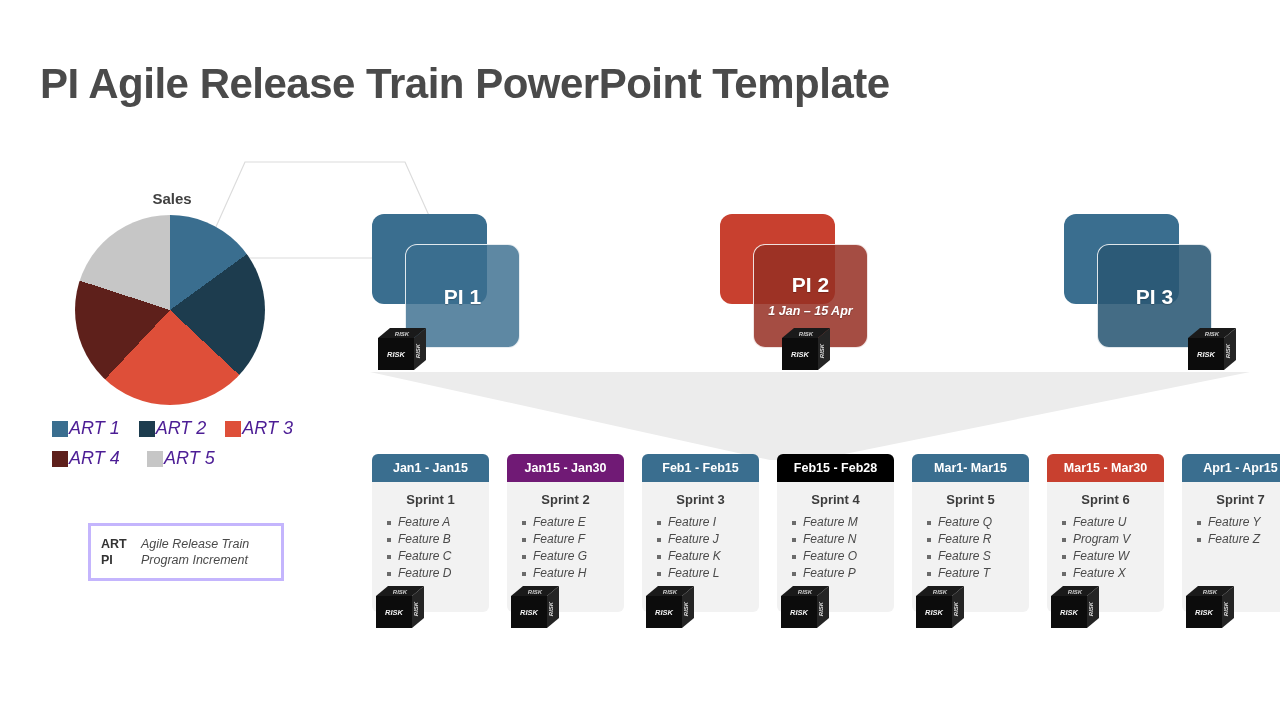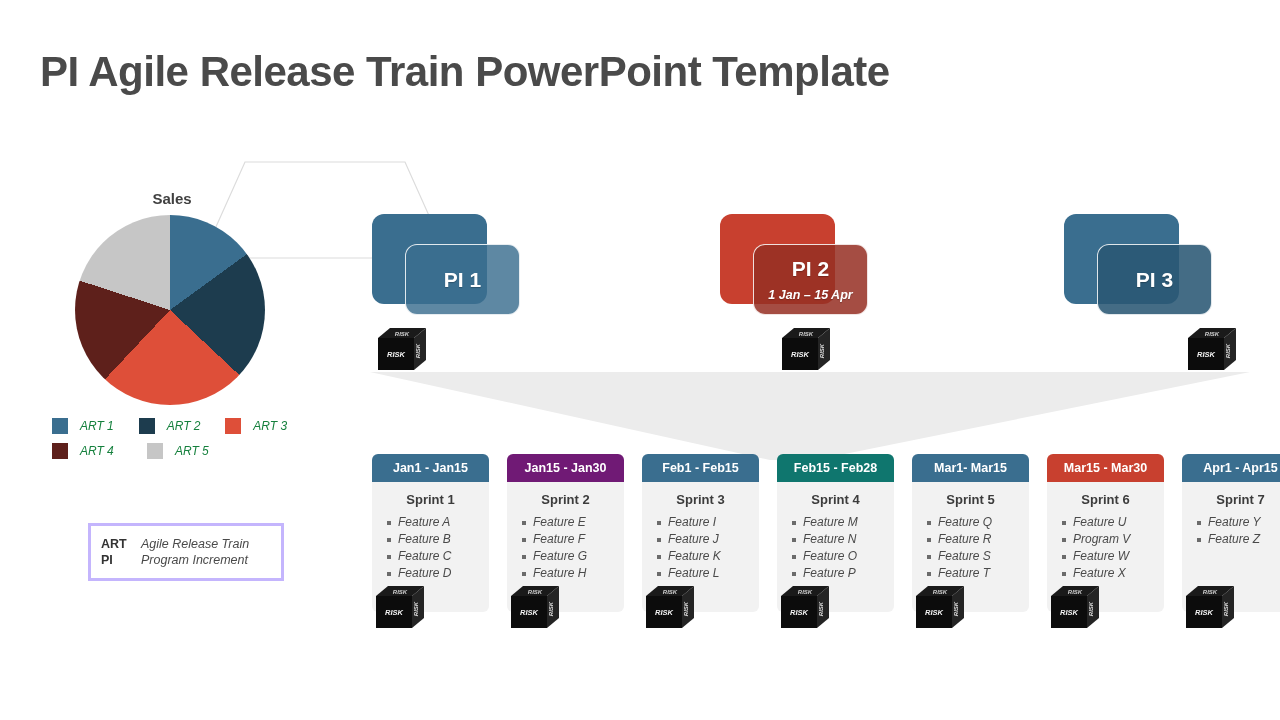--- a/index.html
+++ b/index.html
@@ -7,40 +7,40 @@
     width:1280px;height:720px;
     background:#ffffff;
     font-family:"Liberation Sans", sans-serif;
     overflow:hidden;
     position:relative;
   }
   .stage{position:absolute;left:0;top:0;width:1280px;height:720px;}
 
   
   .title{
-    position:absolute;left:40px;top:48px;
+    position:absolute;left:40px;top:60px;
     font-size:42px;font-weight:bold;color:#4a4a4a;
     letter-spacing:-0.5px;white-space:nowrap;
   }
 
   
   .pie-title{
     position:absolute;left:92px;top:190px;width:160px;
     text-align:center;font-size:15px;font-weight:bold;color:#404040;
   }
   .pie{
     position:absolute;left:75px;top:215px;width:190px;height:190px;
     border-radius:50%;
   }
   .legend{position:absolute;left:52px;top:418px;width:260px;}
   .legend-row{display:flex;gap:0px;margin-bottom:9px;}
   .legend-item{display:flex;align-items:center;width:95px;}
   .legend-swatch{width:16px;height:16px;flex:0 0 16px;}
   .legend-label{
-    margin-left:12px;font-size:12px;font-style:italic;color:#15803d;
+    margin-left:1px;font-size:18px;font-style:italic;color:#4c1d95;
     white-space:nowrap;
   }
 
   .keybox{
     position:absolute;left:88px;top:523px;width:170px;
     border:3px solid #c4b5fd;background:#fff;
     padding:9px 10px 9px 10px;
   }
   .keyrow{display:flex;align-items:baseline;margin:2px 0;}
   .key-abbr{width:40px;font-size:12.5px;font-weight:bold;color:#333;}
@@ -52,21 +52,21 @@
   
   .chevron{position:absolute;left:370px;top:368px;width:880px;height:92px;}
 
   
   .pi-group{position:absolute;}
   .pi-back{
     position:absolute;left:0;top:0;width:115px;height:90px;
     border-radius:12px;
   }
   .pi-front{
-    position:absolute;left:33px;top:30px;width:115px;height:71px;
+    position:absolute;left:33px;top:30px;width:115px;height:104px;
     border-radius:12px;border:1px solid rgba(255,255,255,.85);
     display:flex;flex-direction:column;align-items:center;justify-content:center;
     box-sizing:border-box;
   }
   .pi-label{
     color:#ffffff;font-size:21px;font-weight:bold;
     text-shadow:0 1px 1px rgba(0,0,0,.25);line-height:1;
   }
   .pi-dates{
     color:#ffffff;font-size:12.5px;font-weight:bold;font-style:italic;
@@ -259,21 +259,21 @@
         <svg class="cube" style="left:2px;top:128px;" viewBox="0 0 52 50">
       <polygon points="2,14 14,4 50,4 38,14" fill="#1a1a1a"></polygon>
       <polygon points="38,14 50,4 50,36 38,46" fill="#242424"></polygon>
       <rect x="2" y="14" width="36" height="32" fill="#0c0c0c"></rect>
       <text x="20" y="33" fill="#f2f2f2" font-size="7.5" font-style="italic" font-weight="bold" text-anchor="middle" font-family="Liberation Sans, sans-serif">RISK</text>
       <text x="26" y="12" fill="#cfcfcf" font-size="6" font-style="italic" font-weight="bold" text-anchor="middle" font-family="Liberation Sans, sans-serif">RISK</text>
       <text x="44" y="27" fill="#dcdcdc" font-size="6" font-style="italic" font-weight="bold" text-anchor="middle" font-family="Liberation Sans, sans-serif" transform="rotate(-90 44 27)">RISK</text>
     </svg>
       </div>
       <div class="sprint-col">
-        <div class="sprint-head" style="background: #0f766e;">Feb15 - Feb28</div>
+        <div class="sprint-head" style="background: #000000;">Feb15 - Feb28</div>
         <div class="sprint-body">
           <div class="sprint-name">Sprint 4</div>
           <ul class="feat-list">
             <li class="feat">Feature M</li>
             <li class="feat">Feature N</li>
             <li class="feat">Feature O</li>
             <li class="feat">Feature P</li>
           </ul>
         </div>
         <svg class="cube" style="left:2px;top:128px;" viewBox="0 0 52 50">

